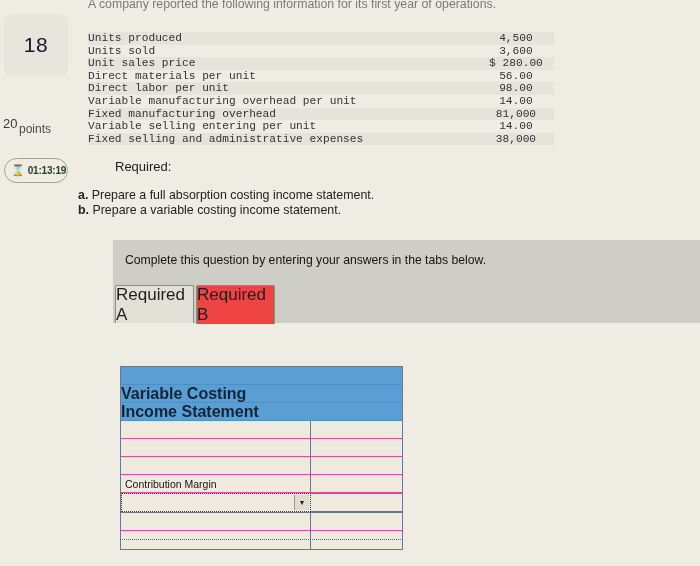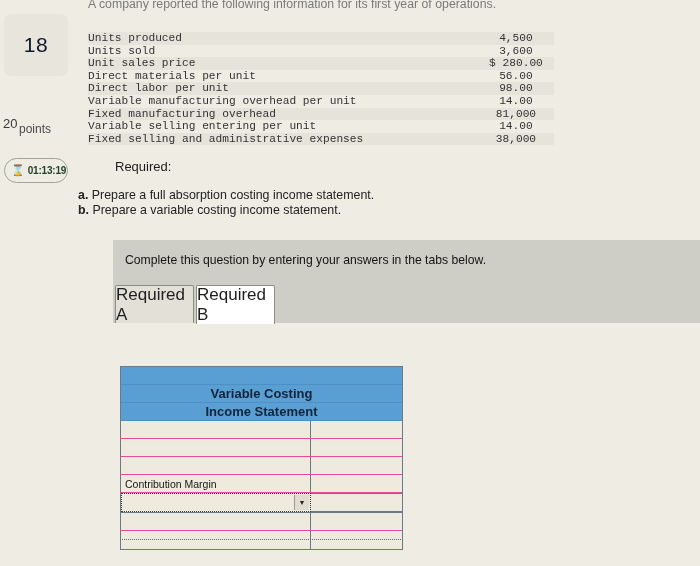--- a/index.html
+++ b/index.html
@@ -161,21 +161,21 @@
     border-radius: 2px 2px 0 0;
   }
   #tab-required-a {
     left: 2px;
     width: 79px;
     background: #e3e0d8;
   }
   #tab-required-b {
     left: 83px;
     width: 79px;
-    background: #ffffff;
+    background: #ef4444;
     height: 39px;
     z-index: 3;
   }
   #instruction-box {
     position: absolute;
     left: 0; top: 82px;
     width: 587px; height: 38px;
     background: #cfe0da;
     border-top: 1px solid #8d8d86;
   }
@@ -220,22 +220,22 @@
     flex: 1;
     box-sizing: border-box;
     position: relative;
   }
   .header-row {
     background: #5a9fd4;
     border-bottom: 1px solid #4d90c4;
   }
   .header-title {
     width: 283px;
-    text-align: center;
-    font-size: 13px;
+    text-align: left;
+    font-size: 16px;
     font-weight: bold;
     color: #10243a;
     line-height: 18px;
   }
   .header-spacer { width: 283px; }
   
   #active-row {
     height: 19px;
     border-bottom: 1px solid #6a7a8c;
     display: flex;

